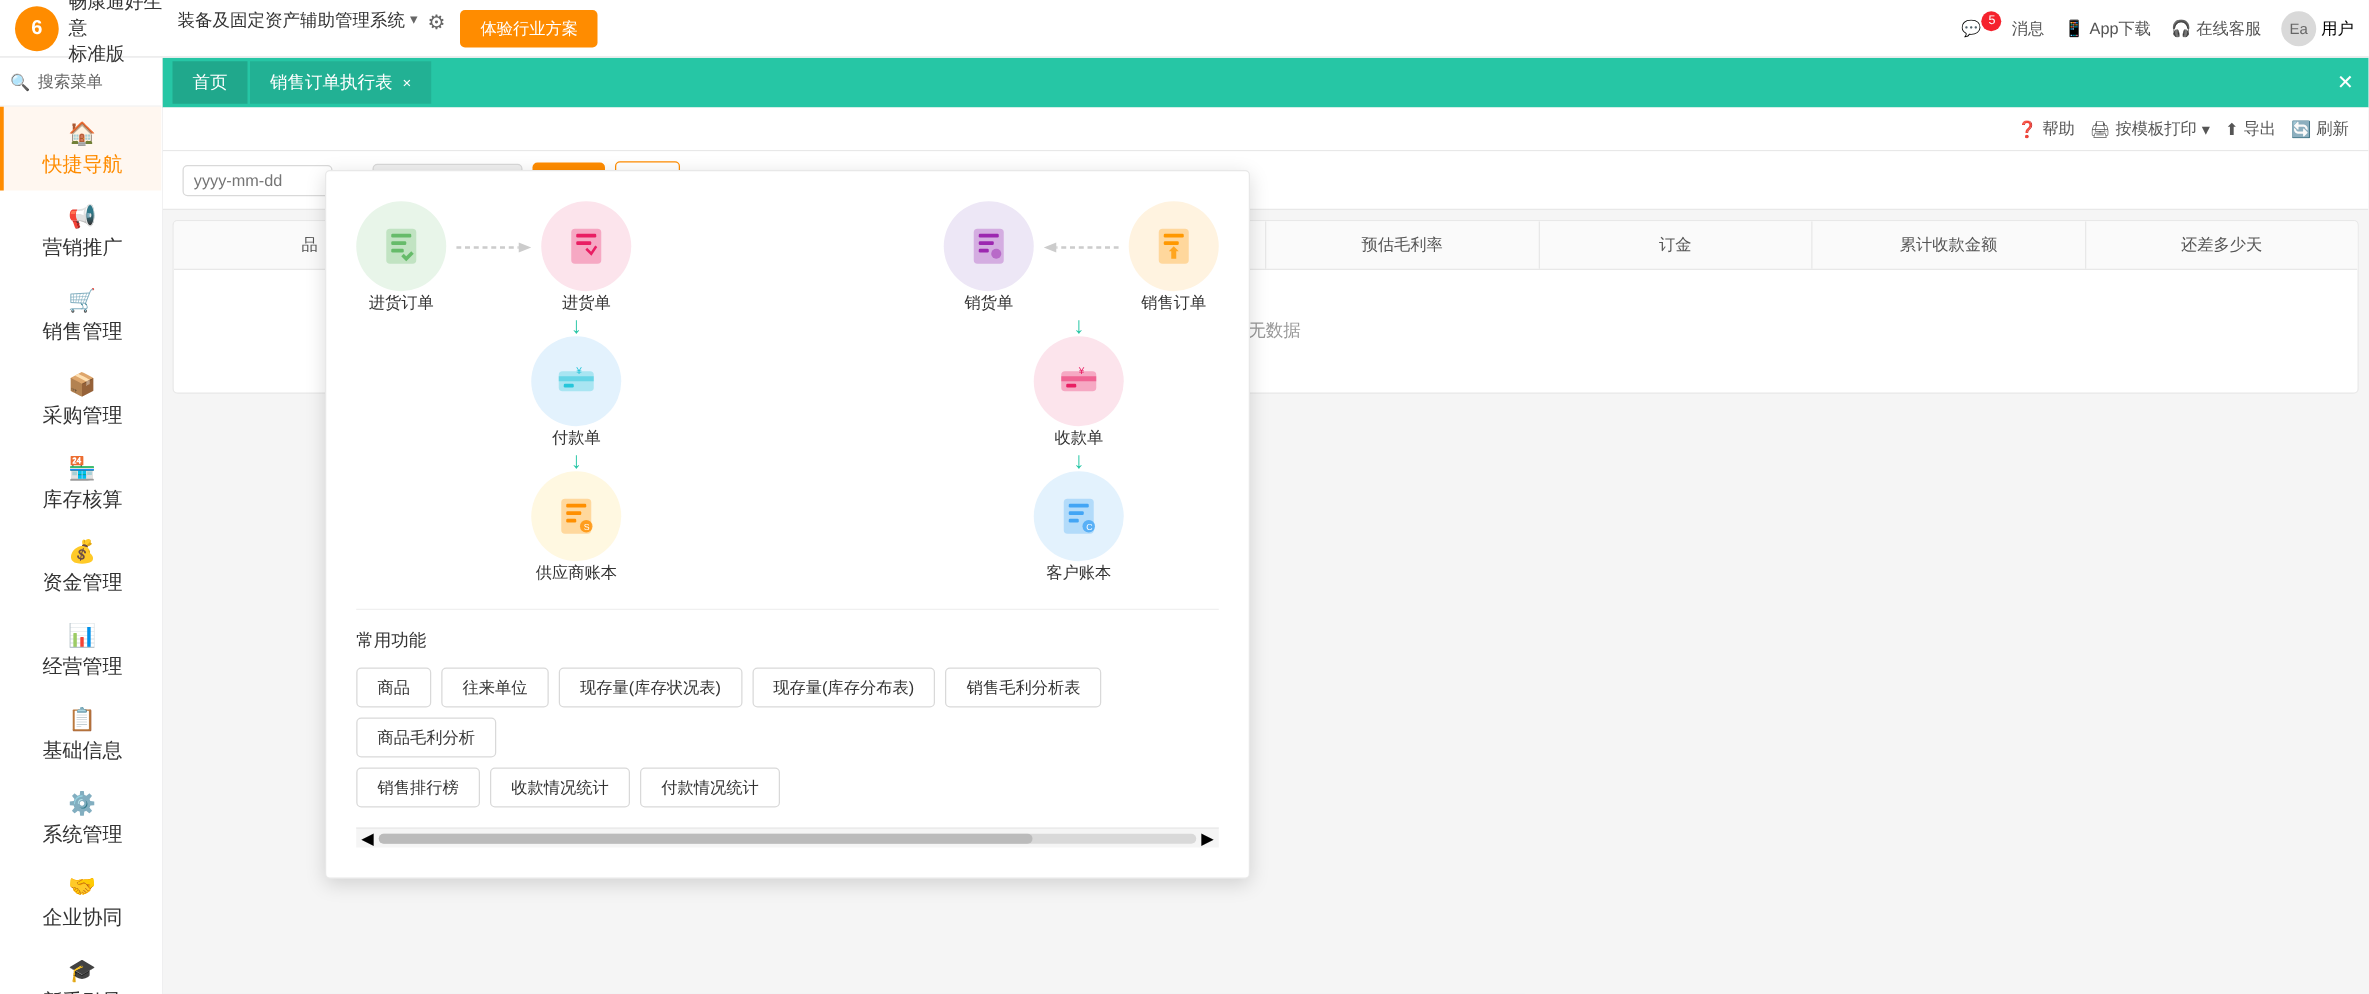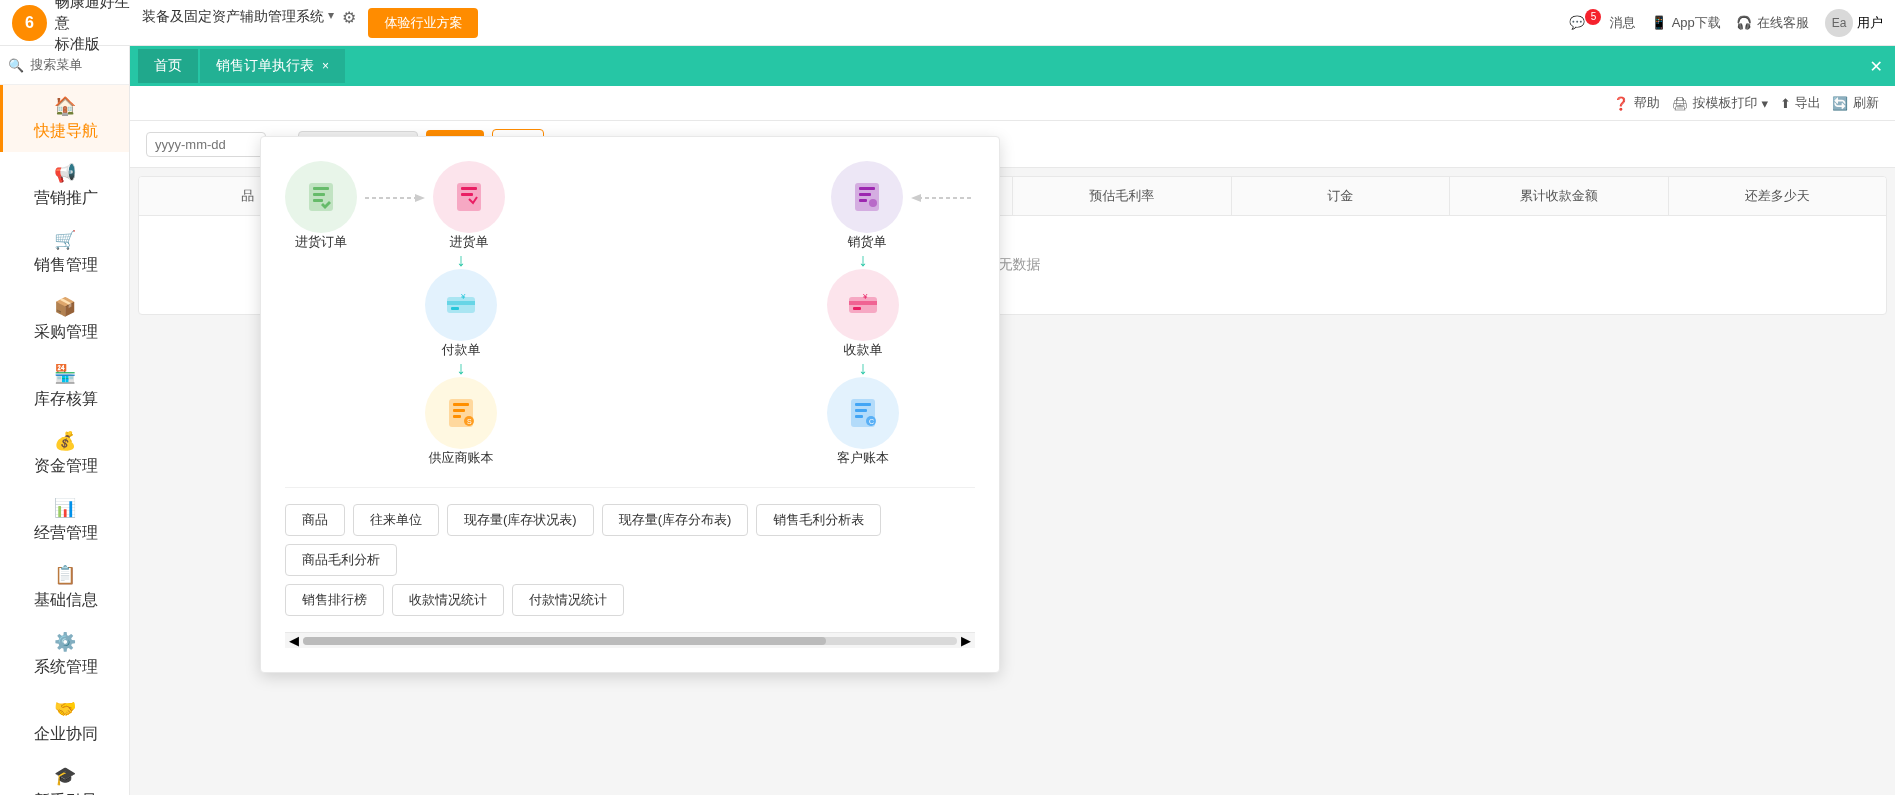--- a/index.html
+++ b/index.html
@@ -620,20 +620,31 @@
               <div class="flow-label">销货单</div>
             </div>
 
             <div style="display:flex;align-items:center;margin-top:-16px;padding:0 4px;">
               <svg width="60" height="16">
                 <line x1="60" y1="8" x2="10" y2="8" stroke="#ccc" stroke-width="2" stroke-dasharray="4,3"></line>
                 <polygon points="10,4 0,8 10,12" fill="#ccc"></polygon>
               </svg>
             </div>
 
+            <div class="flow-col" style="display:flex;flex-direction:column;align-items:center;">
+              <div class="flow-circle" style="background:#fff3e0;">
+                <svg width="36" height="36" viewBox="0 0 36 36">
+                  <rect x="6" y="4" width="24" height="28" rx="3" fill="#ff9800" opacity="0.3"></rect>
+                  <rect x="10" y="8" width="16" height="3" rx="1" fill="#ff9800"></rect>
+                  <rect x="10" y="14" width="12" height="3" rx="1" fill="#ff9800"></rect>
+                  <path d="M14 22 L18 18 L22 22 L20 22 L20 28 L16 28 L16 22Z" fill="#ff9800" opacity="0.8"></path>
+                </svg>
+              </div>
+              <div class="flow-label">销售订单</div>
+            </div>
 
           </div>
 
           <div style="display:flex; align-items:flex-start; justify-content:flex-start; gap:4px;">
 
             <div style="width:72px;"></div>
 
             <div style="width:60px;display:flex;justify-content:center;align-items:flex-start;"></div>
             <div style="display:flex;flex-direction:column;align-items:center;">
               <div style="color:#26c6a5;font-size:18px;line-height:1;">↓</div>
@@ -699,20 +710,21 @@
                 </svg>
               </div>
               <div class="flow-label">客户账本</div>
             </div>
 
             <div style="width:72px;"></div>
           </div>
         </div>
 
         <div class="common-functions">
+          <div class="common-title">常用功能</div>
           <div class="func-buttons">
             <button class="func-btn">商品</button>
             <button class="func-btn">往来单位</button>
             <button class="func-btn">现存量(库存状况表)</button>
             <button class="func-btn">现存量(库存分布表)</button>
             <button class="func-btn">销售毛利分析表</button>
             <button class="func-btn">商品毛利分析</button>
           </div>
           <div class="func-buttons" style="margin-top:8px;">
             <button class="func-btn">销售排行榜</button>

